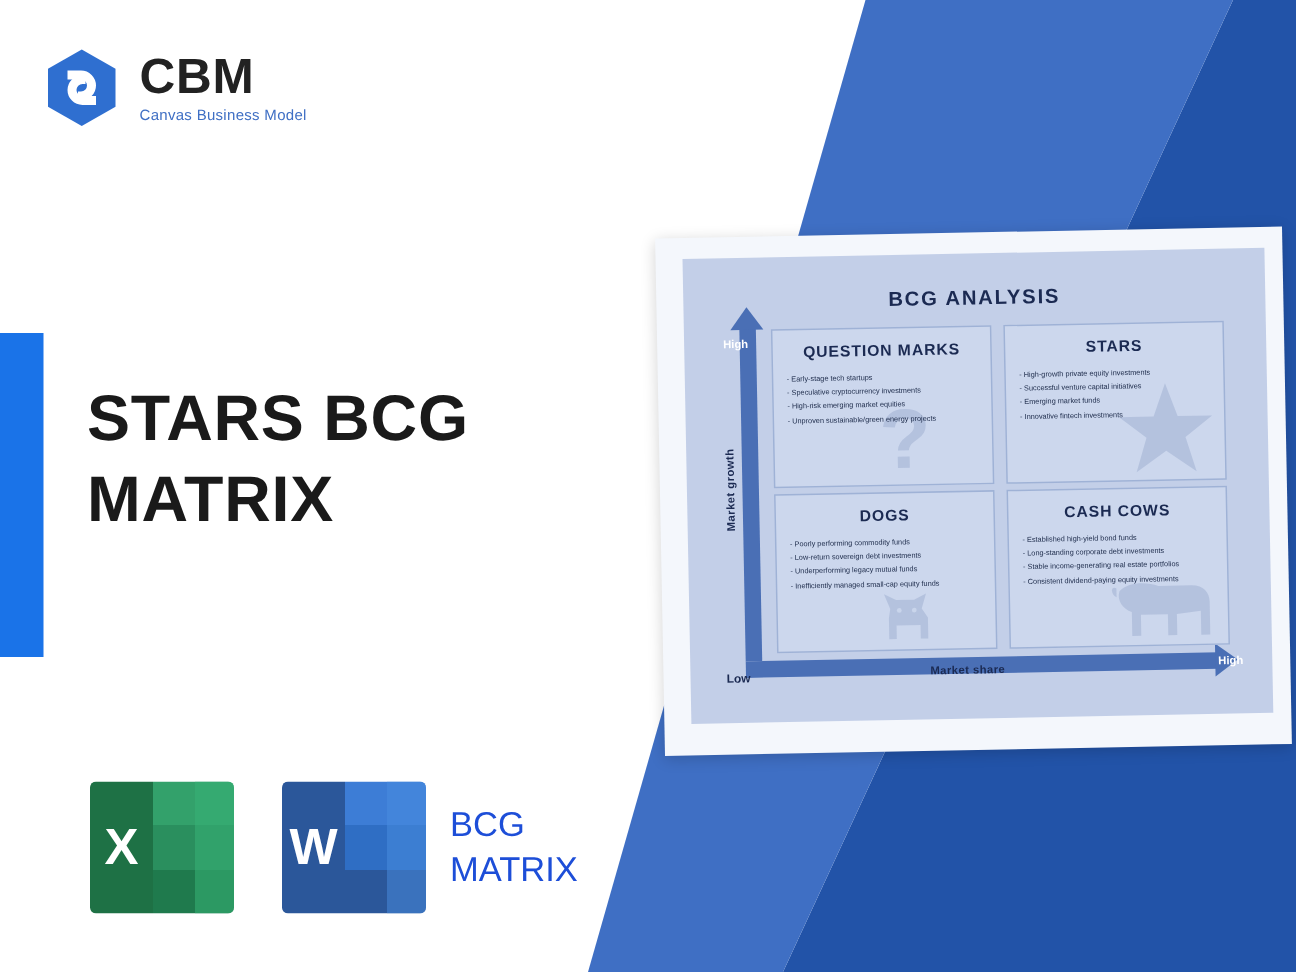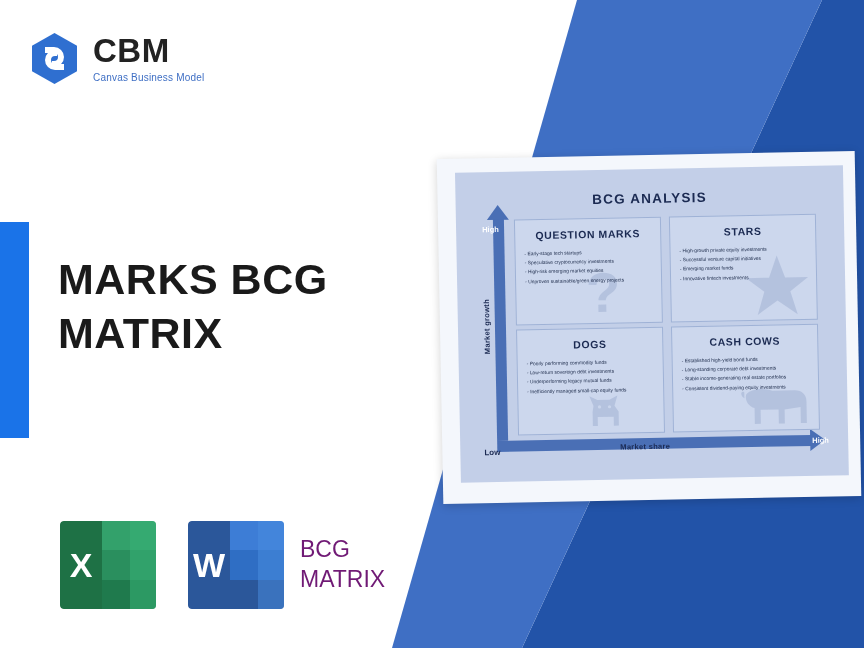--- a/index.html
+++ b/index.html
@@ -115,21 +115,21 @@
   .wd-d { position:absolute; left:42px; top:59px; width:54px; height:29px; background:#2b579a;}
   .wd-e { position:absolute; left:70px; top:0; width:26px; height:88px; background:#4a8ee0; opacity:.5;}
   .wd-letter {
     position:absolute; left:0; top:0; width:42px; height:88px;
     color:#ffffff; font-size:34px; font-weight:bold;
     display:flex; align-items:center; justify-content:center;
   }
   .files-label {
     margin-left: 16px;
     font-size: 23px;
-    color: #701a75;
+    color: #1d4ed8;
     line-height: 1.3;
   }
 
   
   .card {
     position: absolute;
     left: 440px; top: 155px;
     width: 418px; height: 345px;
     background: #f4f7fc;
     box-shadow: 0 2px 10px rgba(0,0,0,.18);
@@ -274,21 +274,21 @@
       <path d="M17 15 h9 a10 10 0 0 1 0 20 h-2 v-6 h2 a4 4 0 0 0 0-8 h-9 z" fill="#ffffff"></path>
       <path d="M36 38 h-9 a10 10 0 0 1 0-20 h2 v6 h-2 a4 4 0 0 0 0 8 h9 z" fill="#ffffff"></path>
     </svg>
     <div class="logo-text">
       <div class="logo-title">CBM</div>
       <div class="logo-sub">Canvas Business Model</div>
     </div>
   </div>
 
   <div class="main-title">
-    <div>MARKS BCG</div>
+    <div>STARS BCG</div>
     <div>MATRIX</div>
   </div>
 
   <div class="files">
     <div class="file-icon excel">
       <div class="xl-b"></div>
         <div class="xl-c"></div>
         <div class="xl-d"></div>
         <div class="xl-e"></div>
       <div class="xl-a"></div>

